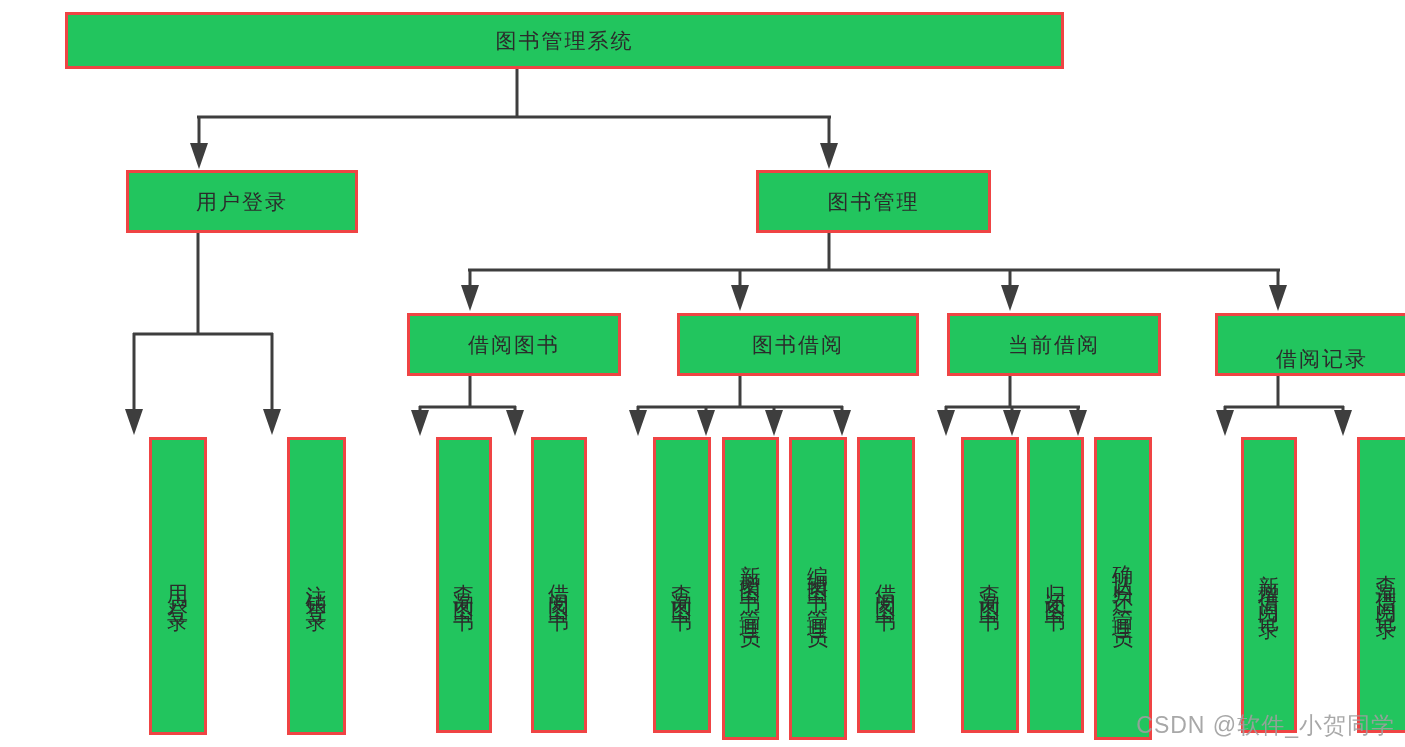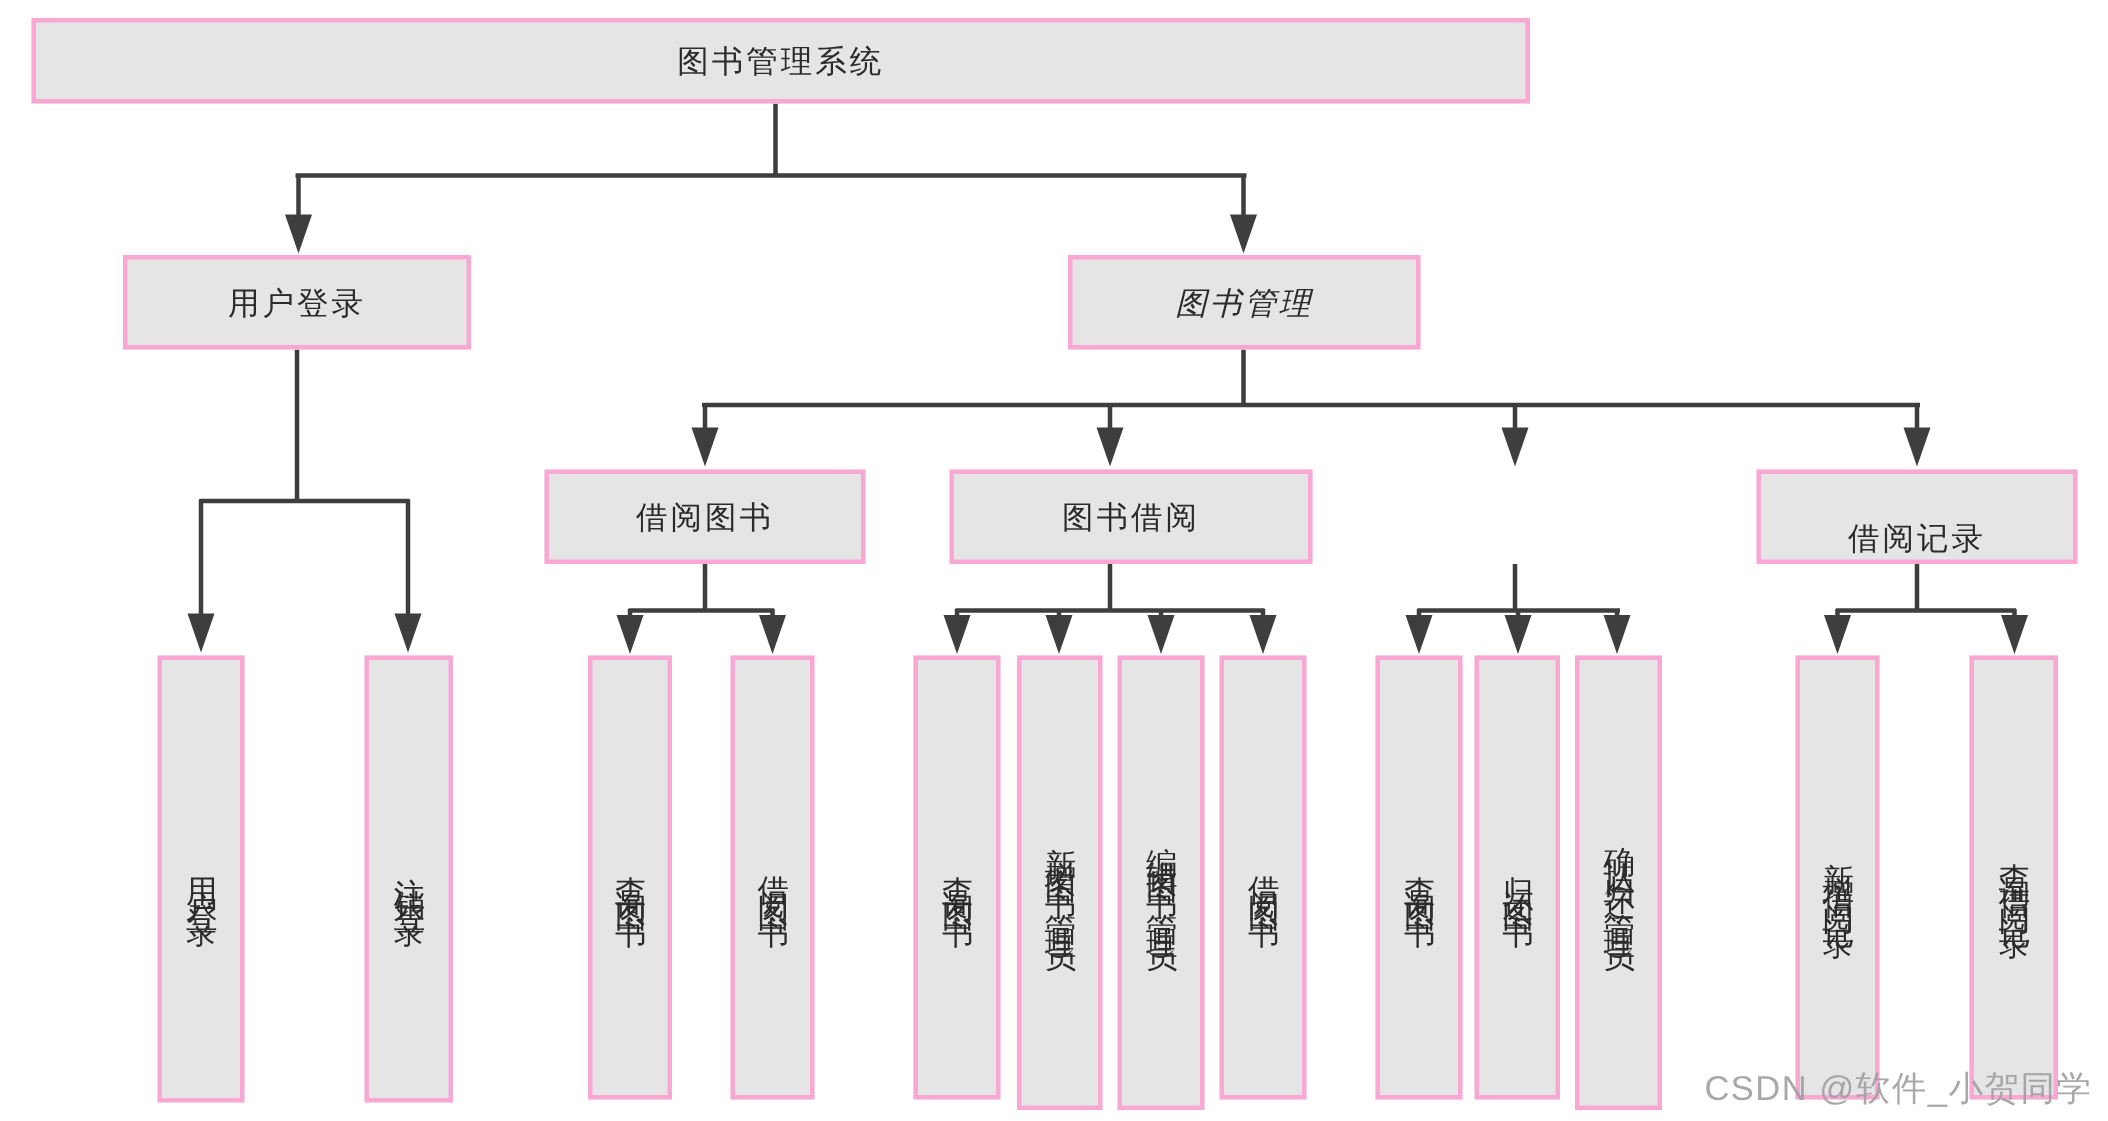--- a/index.html
+++ b/index.html
@@ -26,26 +26,27 @@
     stroke: #3e3e3e;
     stroke-width: 3;
   }
   #wires polygon {
     fill: #3e3e3e;
     stroke: none;
   }
   .box {
     position: absolute;
     box-sizing: border-box;
-    background: #e5e5e5;
-    border: 3px solid #f9a8d4;
+    background: #22c55e;
+    border: 3px solid #ef4444;
     display: flex;
     align-items: center;
     justify-content: center;
     color: #2b2b2b;
+    margin-left: 44px;
   }
   .hlabel {
     font-size: 21px;
     letter-spacing: 2px;
     white-space: nowrap;
   }
   .vlabel {
     writing-mode: vertical-rl;
     text-orientation: mixed;
     font-size: 21px;
@@ -145,30 +146,33 @@
     </g>
   </svg>
 
   <div class="box" style="left:21px; top:12px; width:999px; height:57px;">
     <span class="hlabel">图书管理系统</span>
   </div>
 
   <div class="box" style="left:82px; top:170px; width:232px; height:63px;">
     <span class="hlabel">用户登录</span>
   </div>
-  <div class="box" style="left:712px; top:170px; width:235px; height:63px;font-style:italic;">
+  <div class="box" style="left:712px; top:170px; width:235px; height:63px;">
     <span class="hlabel">图书管理</span>
   </div>
 
   <div class="box" style="left:363px; top:313px; width:214px; height:63px;">
     <span class="hlabel">借阅图书</span>
   </div>
   <div class="box" style="left:633px; top:313px; width:242px; height:63px;">
     <span class="hlabel">图书借阅</span>
   </div>
+  <div class="box" style="left:903px; top:313px; width:214px; height:63px;">
+    <span class="hlabel">当前借阅</span>
+  </div>
   <div class="box" style="left:1171px; top:313px; width:214px; height:63px;align-items:flex-end;">
     <span class="hlabel">借阅记录</span>
   </div>
 
   <div class="box" style="left:105px; top:437px; width:58px; height:298px;">
     <span class="vlabel">用户登录</span>
   </div>
   <div class="box" style="left:243px; top:437px; width:59px; height:298px;">
     <span class="vlabel">注销登录</span>
   </div>

